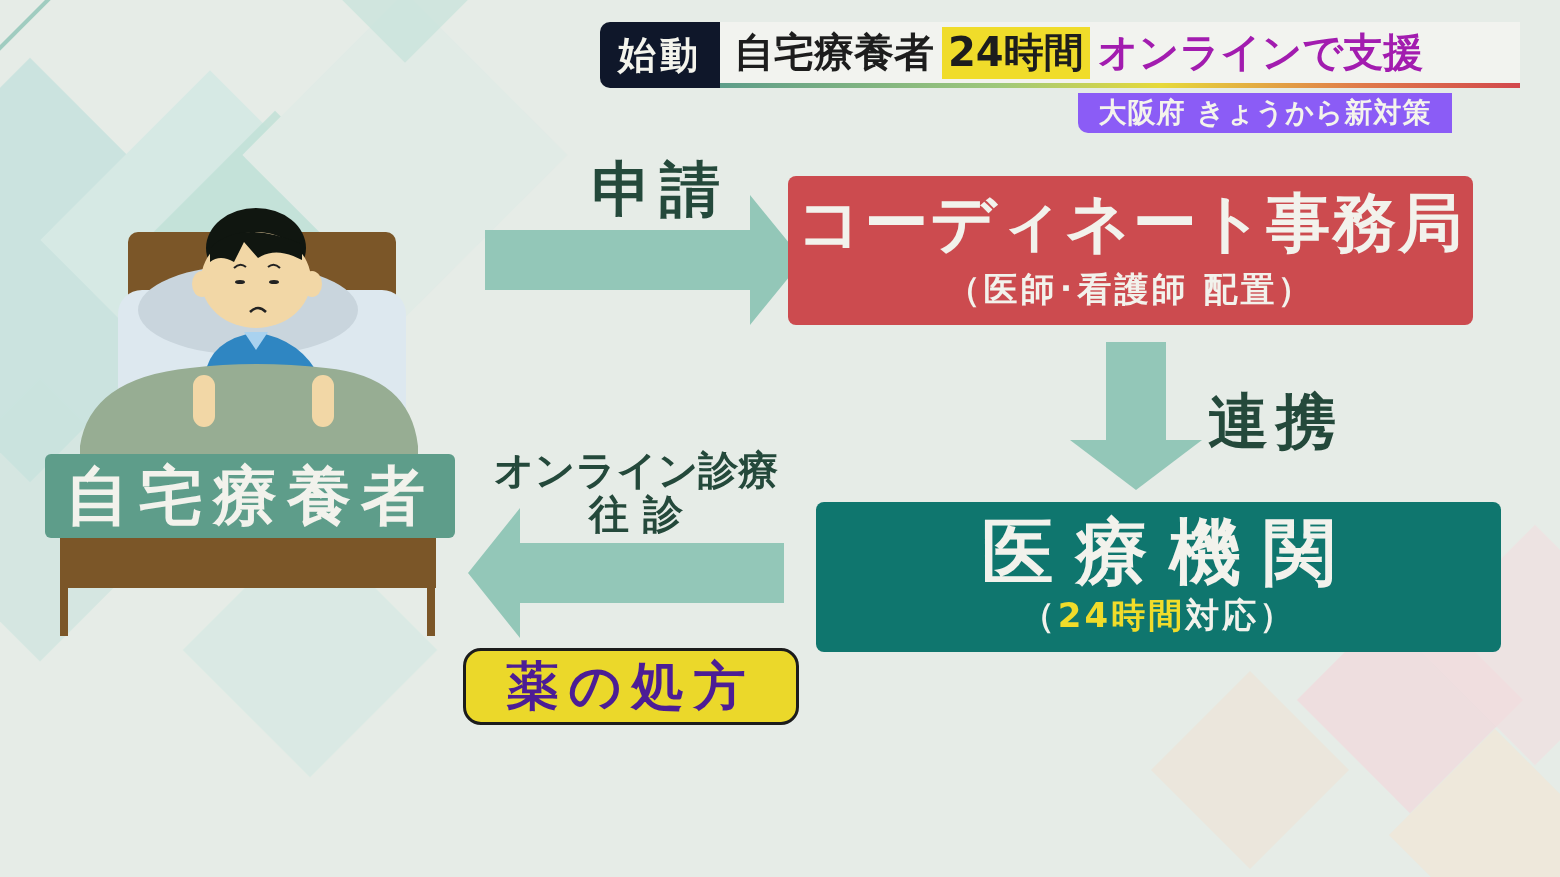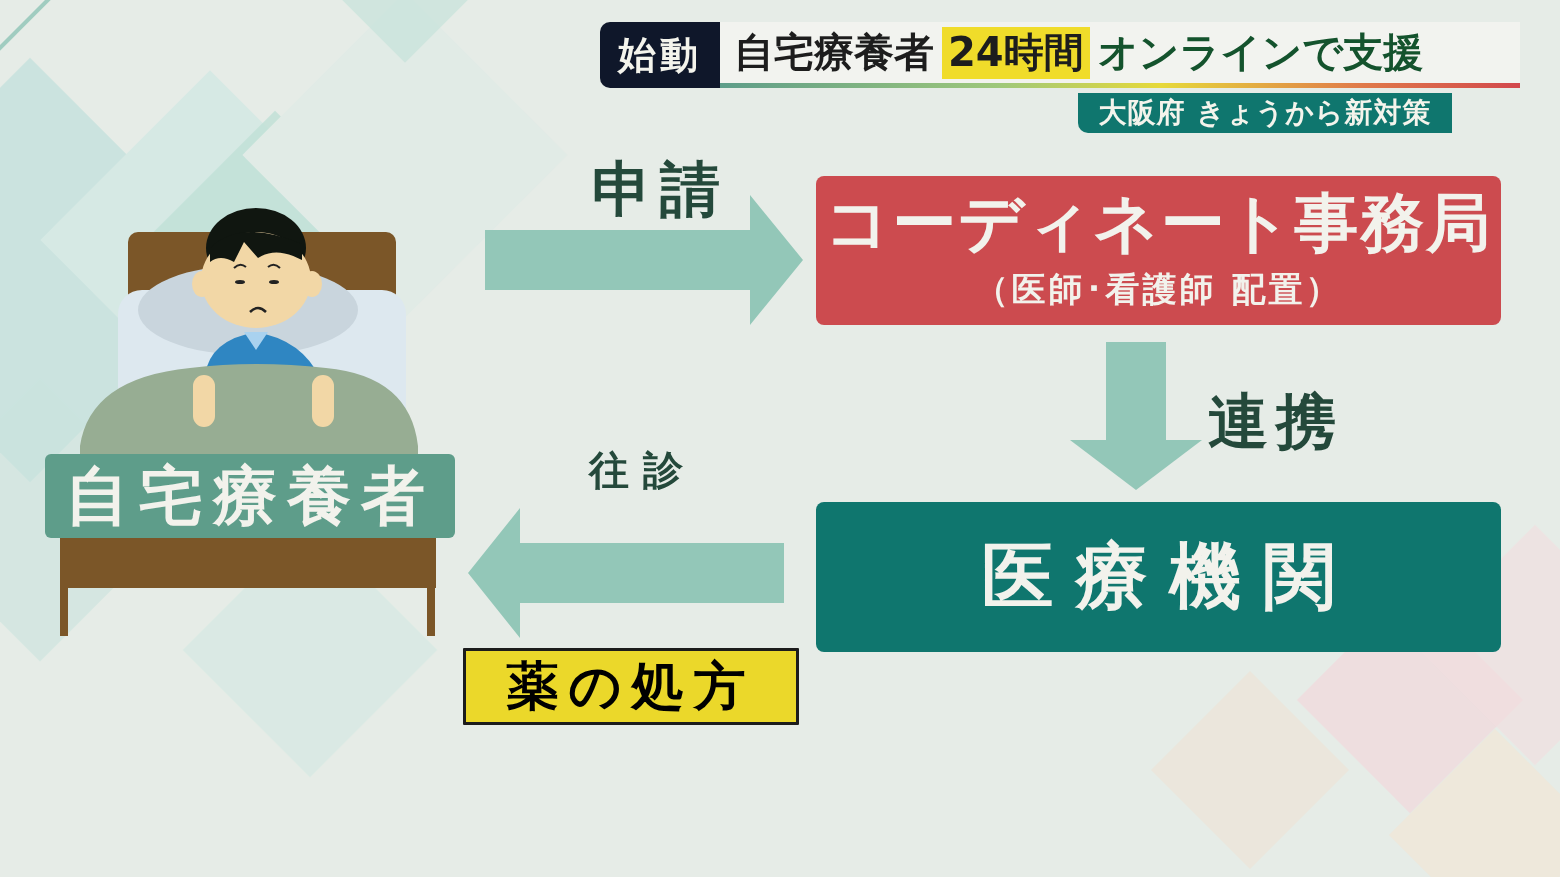--- a/index.html
+++ b/index.html
@@ -23,51 +23,51 @@
       border-radius: 10px 0 0 10px;
     }
     .banner-main {
       flex: 1; background: #f2f3ef; display: flex; align-items: center;
       padding-left: 14px; gap: 8px; font-weight: bold; font-size: 40px;
       border-bottom: 5px solid transparent;
       border-image: linear-gradient(90deg, #5e9d8a 0%, #9fc87a 35%, #e6d93a 55%, #e07a4a 80%, #d2474c 100%) 1;
     }
     .banner-black { color: #1d1d1d; }
     .banner-yellow { background: #f0dc2a; color: #1d1d1d; padding: 0 6px; height: 52px; display: flex; align-items: center; }
-    .banner-red { color: #14532d; }
+    .banner-red { color: #a21caf; }
     .subbanner {
       position: absolute; left: 1078px; top: 93px; width: 374px; height: 40px;
-      background: #0f766e; color: #f4f4ec; font-weight: bold; font-size: 28px;
+      background: #8b5cf6; color: #f4f4ec; font-weight: bold; font-size: 28px;
       display: flex; align-items: center; justify-content: center;
       border-radius: 0 0 0 10px; letter-spacing: 1px;
     }
 
     
     .box {
       position: absolute; border-radius: 8px; color: #f2f2ec; font-weight: bold;
       display: flex; flex-direction: column; align-items: center; justify-content: center;
     }
-    .box-coord { left: 816px; top: 176px; width: 685px; height: 149px; background: #cc4b4f; }
+    .box-coord { left: 788px; top: 176px; width: 685px; height: 149px; background: #cc4b4f; }
     .box-coord .title { font-size: 64px; letter-spacing: 2px; line-height: 1.1; }
     .box-coord .sub { font-size: 34px; letter-spacing: 3px; margin-top: 8px; }
     .box-med { left: 816px; top: 502px; width: 685px; height: 150px; background: #0f766e; }
     .box-med .title { font-size: 72px; letter-spacing: 22px; line-height: 1.05; padding-left: 22px; }
     .box-med .sub { font-size: 34px; letter-spacing: 3px; margin-top: 2px; }
     .yellow-text { color: #f0dc2a; }
 
     
     .label-dark { position: absolute; color: #24493b; font-weight: bold; }
     .lbl-apply { left: 592px; top: 150px; font-size: 60px; letter-spacing: 8px; }
     .lbl-link { left: 1208px; top: 382px; font-size: 60px; letter-spacing: 8px; }
     .lbl-online { left: 486px; top: 448px; width: 300px; text-align: center; font-size: 40px; line-height: 44px; }
 
     .rx {
       position: absolute; left: 463px; top: 648px; width: 336px; height: 77px;
-      background: #ebd82a; border: 3px solid #1c1c1c; border-radius: 1px;
-      color: #000000; font-weight: bold; font-size: 52px; letter-spacing: 10px;
+      background: #ebd82a; border: 3px solid #1c1c1c; border-radius: 18px;
+      color: #4c1d95; font-weight: bold; font-size: 52px; letter-spacing: 10px;
       display: flex; align-items: center; justify-content: center;
     }
 
     
     .patient { position: absolute; left: 40px; top: 200px; width: 420px; height: 440px; }
     .patient-label {
       position: absolute; left: 45px; top: 454px; width: 410px; height: 84px;
       background: #5e9d8a; border-radius: 6px; color: #f2f2ec; font-weight: bold;
       font-size: 64px; letter-spacing: 10px;
       display: flex; align-items: center; justify-content: center;
@@ -149,22 +149,24 @@
 </div>
 
 <svg class="arrow" style="left:1070px;top:342px;" width="132" height="148" viewBox="0 0 132 148">
   <rect x="36" y="0" width="60" height="100" fill="#93c7b8"></rect>
   <polygon points="0,98 132,98 66,148" fill="#93c7b8"></polygon>
 </svg>
 <div class="label-dark lbl-link">連携</div>
 
 <div class="box box-med">
   <div class="title">医療機関</div>
+  <div class="sub"><span>（</span><span class="yellow-text">24時間</span><span>対応）</span></div>
 </div>
 
 <div class="label-dark lbl-online">
+  <div>オンライン診療</div>
   <div>往 診</div>
 </div>
 <svg class="arrow" style="left:468px;top:508px;" width="316" height="130" viewBox="0 0 316 130">
   <polygon points="316,35 52,35 52,0 0,65 52,130 52,95 316,95" fill="#93c7b8"></polygon>
 </svg>
 
 <div class="rx">薬の処方</div>
 
 </body></html>

